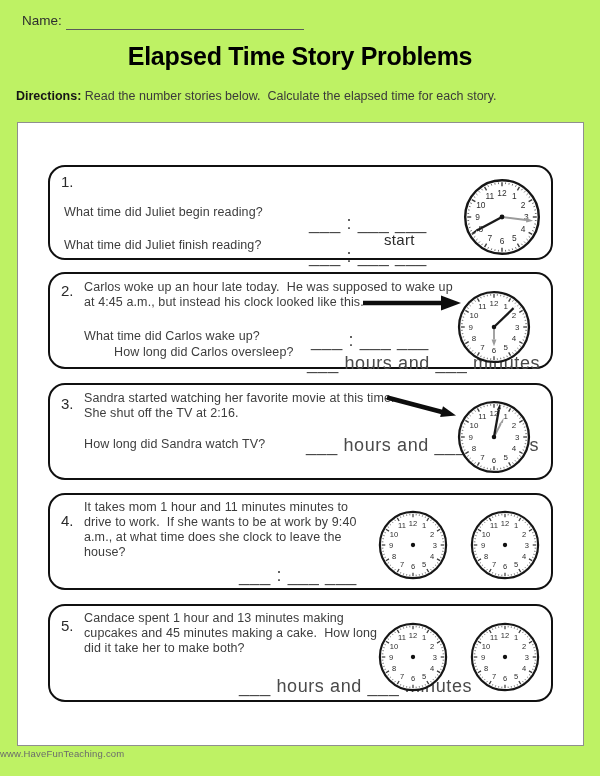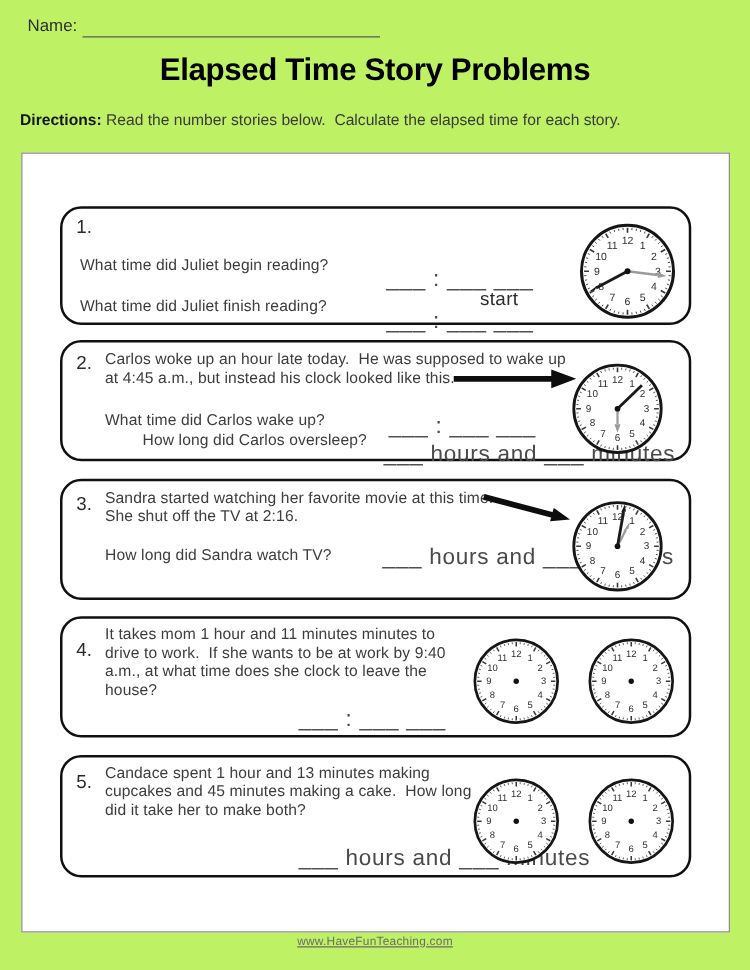--- a/index.html
+++ b/index.html
@@ -15,22 +15,22 @@
   .sheet{position:absolute;left:17px;top:122px;width:565px;height:622px;
          border:1.5px solid #8f8f8f;background:#fff;}
   .pbox{position:absolute;left:48px;width:505px;box-sizing:border-box;
         border:2.6px solid #101010;border-radius:17px;background:#fff;}
   .pnum{position:absolute;left:11px;font-size:15px;color:#2b2b2b;}
   .t{position:absolute;font-size:12.5px;color:#3d3d3d;white-space:pre;letter-spacing:0.1px;}
   .blank{position:absolute;font-size:18px;color:#4a4a4a;white-space:pre;letter-spacing:0.6px;}
   .start-label{position:absolute;font-size:15px;color:#2b2b2b;letter-spacing:0.3px;}
   .clock{position:absolute;}
   .arrow{position:absolute;}
-  .footer{position:absolute;top:748px;left:0;right:0;text-align:center;
-          font-size:9.5px;color:#6b6b6b;letter-spacing:0.2px;text-decoration:underline;}
+  .footer{position:absolute;top:748px;left:0;right:0;
+          font-size:9.5px;color:#6b6b6b;letter-spacing:0.2px;}
 </style>
 </head>
 <body>
 
 <div class="page">
 
   <span class="name-label">Name:</span>
   <div class="name-line"></div>
 
   <div class="title">Elapsed Time Story Problems</div>

